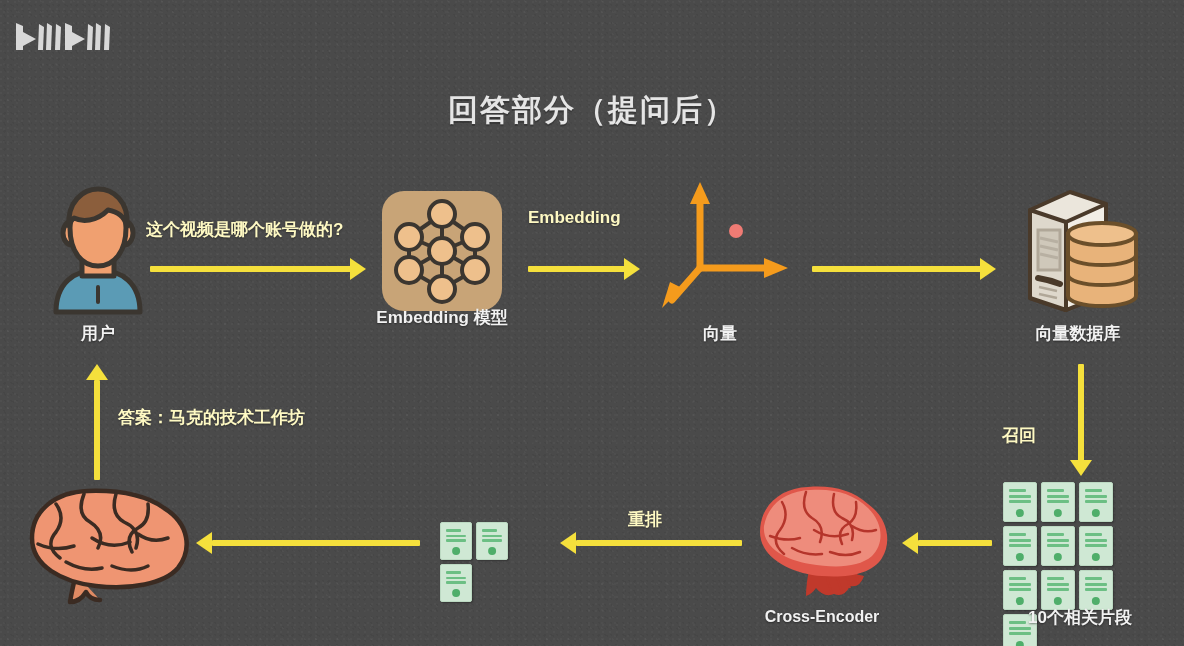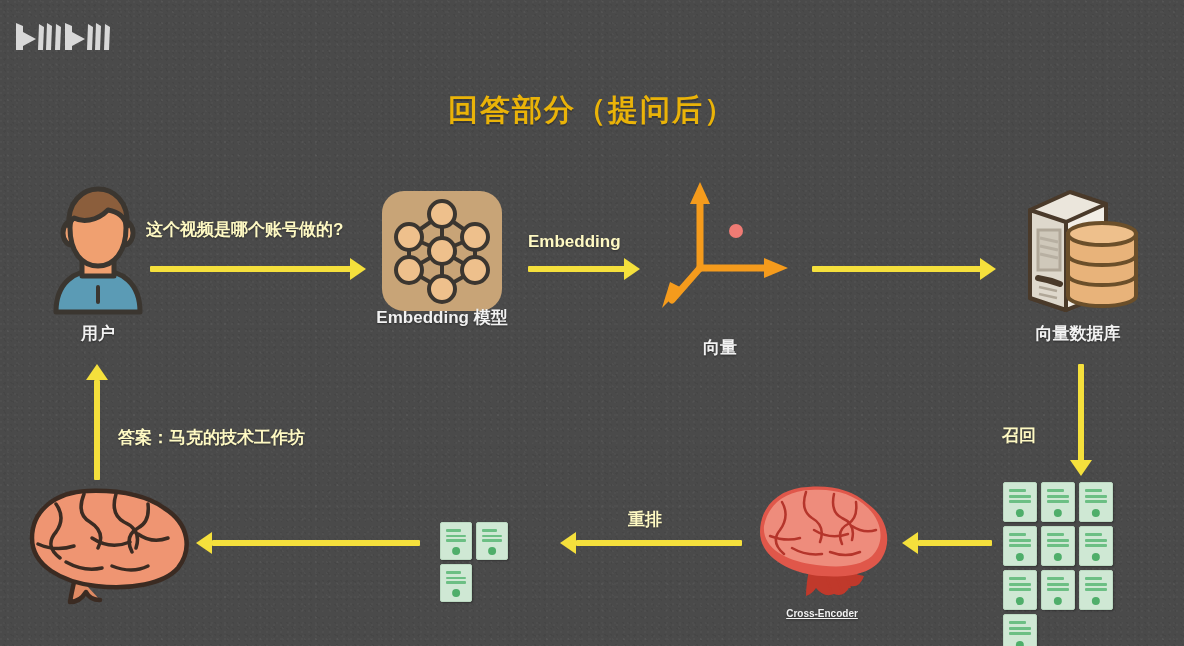--- a/index.html
+++ b/index.html
@@ -37,32 +37,32 @@
   #bili-logo{height:34px;width:100px;display:block;}
 
   #main-title{
     left:0;right:0;top:12px;text-align:center;
     color:#f7e03d;
     font-size:52px;font-weight:800;letter-spacing:3px;
     text-shadow:0 2px 0 rgba(0,0,0,.25);
   }
   #sub-title{
     left:0;right:0;top:90px;text-align:center;
-    color:#eab308;
+    color:#e5e5e5;
     font-size:30px;font-weight:800;letter-spacing:2px;
     text-shadow:0 2px 0 rgba(0,0,0,.22);
   }
 
   
   .node-label{
     color:#f2f2f2;font-size:17px;font-weight:700;
     text-align:center;white-space:nowrap;
     text-shadow:0 1px 2px rgba(0,0,0,.45);
   }
-  .node-label.small{font-size:10px;text-decoration:underline;}
+  .node-label.small{font-size:16px;}
 
   
   .arrow-label{
     color:#fef9c3;font-size:17px;font-weight:800;white-space:nowrap;
     text-shadow:0 1px 2px rgba(0,0,0,.4);
   }
 
   
   .arrow-h{height:6px;background:#f5e03c;border-radius:1px;}
   .arrow-v{width:6px;background:#f5e03c;border-radius:1px;}
@@ -157,40 +157,40 @@
         <circle cx="94" cy="47" r="13"></circle>
         <circle cx="61" cy="61" r="13"></circle>
         <circle cx="28" cy="80" r="13"></circle>
         <circle cx="94" cy="80" r="13"></circle>
         <circle cx="61" cy="99" r="13"></circle>
       </g>
     </svg>
   </div>
   <div class="abs node-label" style="left:352px;top:306px;width:180px;">Embedding 模型</div>
 
-  <div class="abs arrow-label" style="left:528px;top:232px;">Embedding</div>
+  <div class="abs arrow-label" style="left:528px;top:208px;">Embedding</div>
   <div class="abs" style="left:528px;top:258px;width:124px;height:22px;">
     <div class="arrow-h" style="position:absolute;left:0;top:8px;width:98px;"></div>
     <div class="head head-r" style="left:96px;top:0;"></div>
   </div>
 
   <div class="abs" style="left:660px;top:176px;">
     <svg width="130" height="132" viewBox="0 0 130 132">
       <g stroke="#f59b1c" stroke-width="7" stroke-linecap="round" fill="none">
         <line x1="40" y1="92" x2="40" y2="22"></line>
         <line x1="40" y1="92" x2="114" y2="92"></line>
         <line x1="40" y1="92" x2="12" y2="124"></line>
       </g>
       <polygon points="40,6 30,28 50,28" fill="#f59b1c"></polygon>
       <polygon points="128,92 104,82 104,102" fill="#f59b1c"></polygon>
       <polygon points="2,132 22,112 10,106" fill="#f59b1c"></polygon>
       <circle cx="76" cy="55" r="7" fill="#ef7b74"></circle>
     </svg>
   </div>
-  <div class="abs node-label" style="left:655px;top:322px;width:130px;margin-top:14px;">向量</div>
+  <div class="abs node-label" style="left:655px;top:322px;width:130px;">向量</div>
 
   <div class="abs" style="left:812px;top:258px;width:196px;height:22px;">
     <div class="arrow-h" style="position:absolute;left:0;top:8px;width:170px;"></div>
     <div class="head head-r" style="left:168px;top:0;"></div>
   </div>
 
   <div class="abs" style="left:1014px;top:186px;">
     <svg width="126" height="130" viewBox="0 0 126 130">
       <g stroke="#4a3a2a" stroke-width="4" stroke-linejoin="round">
         <polygon points="16,24 56,6 92,18 92,108 52,124 16,112" fill="#ebe6dc"></polygon>
@@ -279,20 +279,21 @@
         <i style="left: 16%; top: 45%; width: 68%; height: 7%;"></i>
         <span class="doc-dot" style="left: 50%; top: 68%; width: 26%; height: 0px; padding-bottom: 26%; transform: translateX(-50%);"></span>
       </div>
       <div class="doc-card" style="width: 32px; height: 38px;">
         <i style="left: 16%; top: 16%; width: 52%; height: 9%;"></i>
         <i style="left: 16%; top: 32%; width: 68%; height: 7%;"></i>
         <i style="left: 16%; top: 45%; width: 68%; height: 7%;"></i>
         <span class="doc-dot" style="left: 50%; top: 68%; width: 26%; height: 0px; padding-bottom: 26%; transform: translateX(-50%);"></span>
       </div>
     </div>
+  <div class="abs node-label" style="left:1000px;top:606px;width:160px;">10个相关片段</div>
 
   <div class="abs" style="left:902px;top:532px;width:90px;height:22px;">
     <div class="arrow-h" style="position:absolute;left:16px;top:8px;width:74px;"></div>
     <div class="head head-l" style="left:0;top:0;"></div>
   </div>
 
   <div class="abs" style="left:752px;top:482px;">
     <svg width="142" height="118" viewBox="0 0 142 118">
       <path d="M58 82 q-4 20 -4 32 q6 -2 10 -8 q8 10 18 6 q10 4 16 -8 q10 2 14 -10 Z" fill="#c0392b"></path>
       <g stroke="#c0392b" stroke-width="2">
@@ -363,19 +364,19 @@
         <path d="M126 18 q2 18 -10 24 q-14 8 -6 24"></path>
         <path d="M16 58 q18 8 36 2"></path>
         <path d="M70 52 q18 12 38 4"></path>
         <path d="M116 48 q14 10 30 4"></path>
         <path d="M44 76 q18 10 36 6"></path>
         <path d="M90 80 q20 8 36 0"></path>
       </g>
     </svg>
   </div>
 
-  <div class="abs arrow-label" style="left:118px;top:426px;">答案：马克的技术工作坊</div>
+  <div class="abs arrow-label" style="left:118px;top:406px;">答案：马克的技术工作坊</div>
   <div class="abs" style="left:86px;top:364px;width:22px;height:116px;">
     <div class="arrow-v" style="position:absolute;left:8px;top:16px;height:100px;"></div>
     <div class="head head-u" style="left:0;top:0;"></div>
   </div>
 
 </div>
 
 </body></html>

